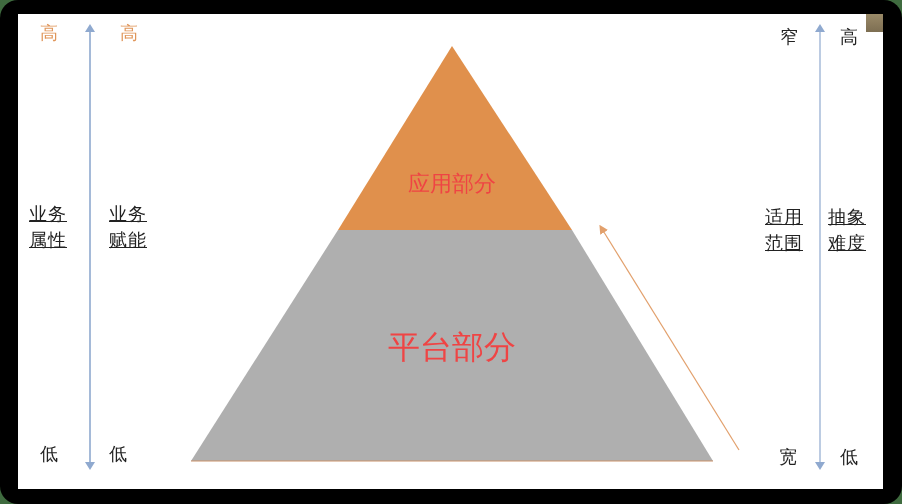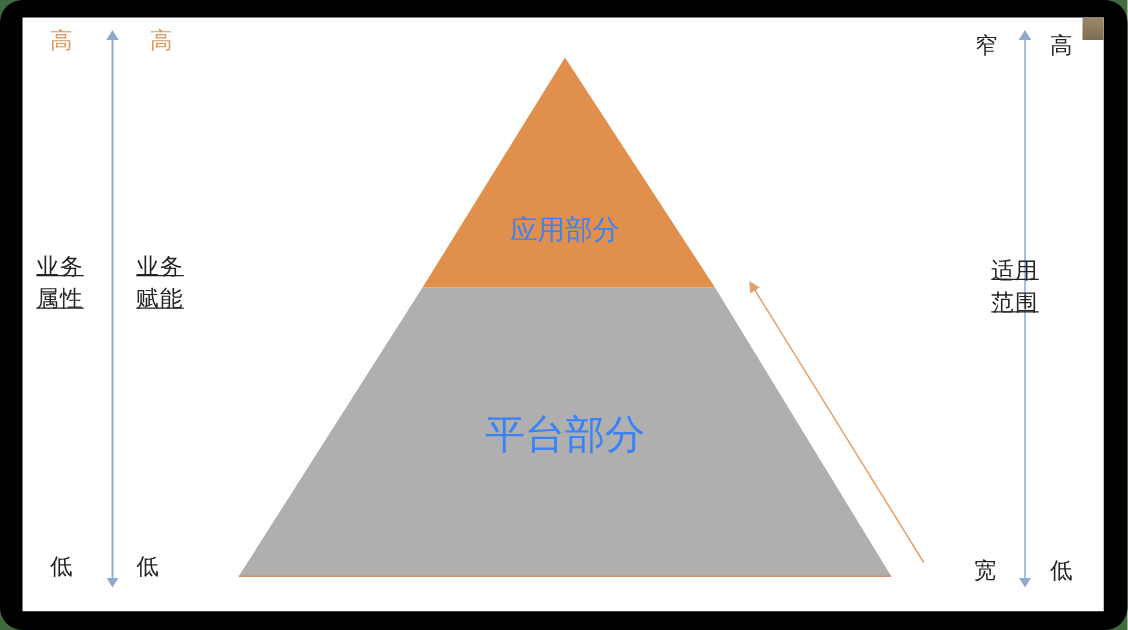--- a/index.html
+++ b/index.html
@@ -21,21 +21,21 @@
     background:linear-gradient(180deg,#9a8a68,#7d6e52);
   }
   svg.diagram { position:absolute; left:0; top:0; }
   .lbl {
     position:absolute; font-size:18px; line-height:26px; color:#222;
     white-space:nowrap; letter-spacing:1px;
   }
   .lbl.orange { color:#e0965a; }
   .stack { text-align:center;text-decoration:underline; }
   .tier-label {
-    position:absolute; color:#3b82f6; white-space:nowrap; text-align:center;
+    position:absolute; color:#ef4444; white-space:nowrap; text-align:center;
   }
   .tier-app { font-size:22px; }
   .tier-plat { font-size:32px; }
 </style>
 </head>
 <body>
 
 <div class="frame"></div>
 
 <div class="canvas">
@@ -74,23 +74,27 @@
   <div class="lbl" style="left:22px; top:427px;">低</div>
 
   <div class="lbl orange" style="left:102px; top:6px;">高</div>
   <div class="lbl stack" style="left:91px; top:187px;">
     <div>业务</div>
     <div>赋能</div>
   </div>
   <div class="lbl" style="left:91px; top:427px;">低</div>
 
   <div class="lbl" style="left:762px; top:10px;">窄</div>
-  <div class="lbl stack" style="left:775px; top:190px;">
+  <div class="lbl stack" style="left:747px; top:190px;">
     <div>适用</div>
     <div>范围</div>
   </div>
   <div class="lbl" style="left:761px; top:430px;">宽</div>
 
   <div class="lbl" style="left:822px; top:10px;">高</div>
+  <div class="lbl stack" style="left:810px; top:190px;">
+    <div>抽象</div>
+    <div>难度</div>
+  </div>
   <div class="lbl" style="left:822px; top:430px;">低</div>
 
   <div class="corner-thumb"></div>
 </div>
 
 </body></html>

